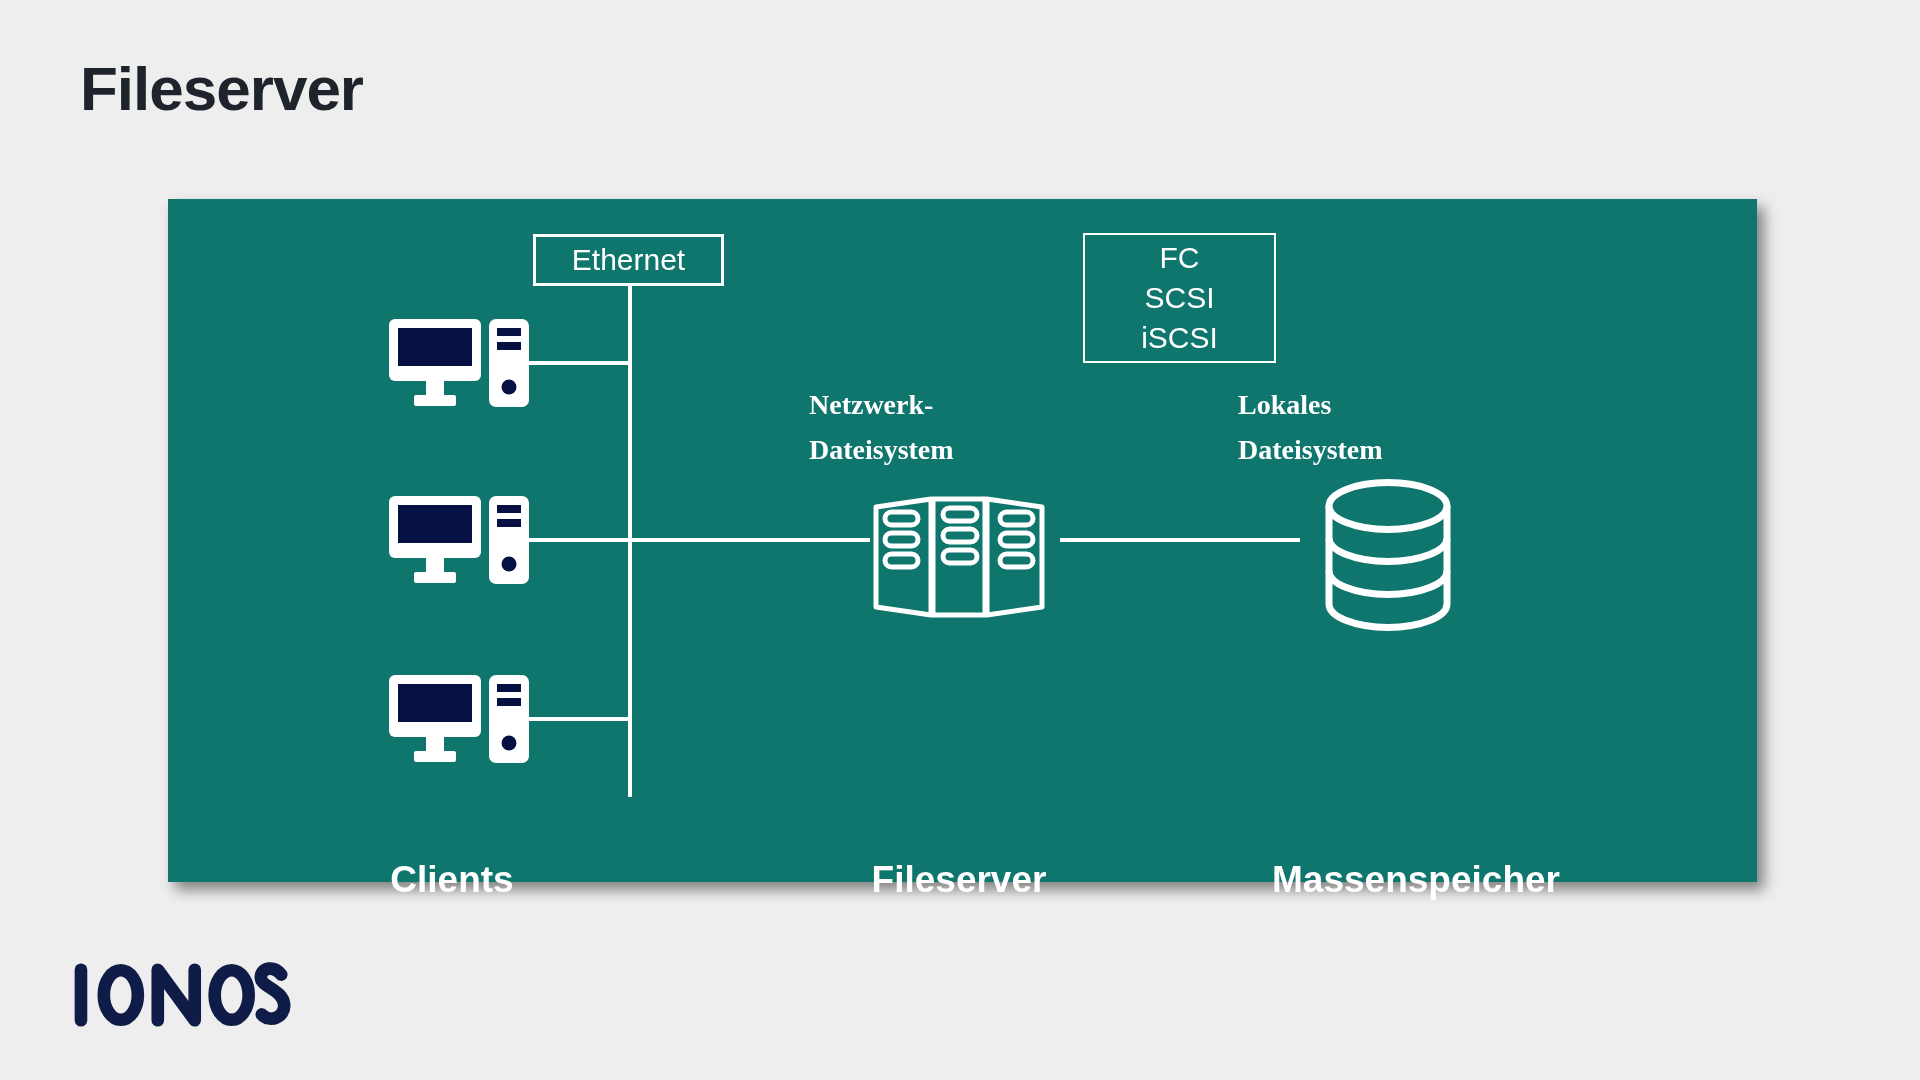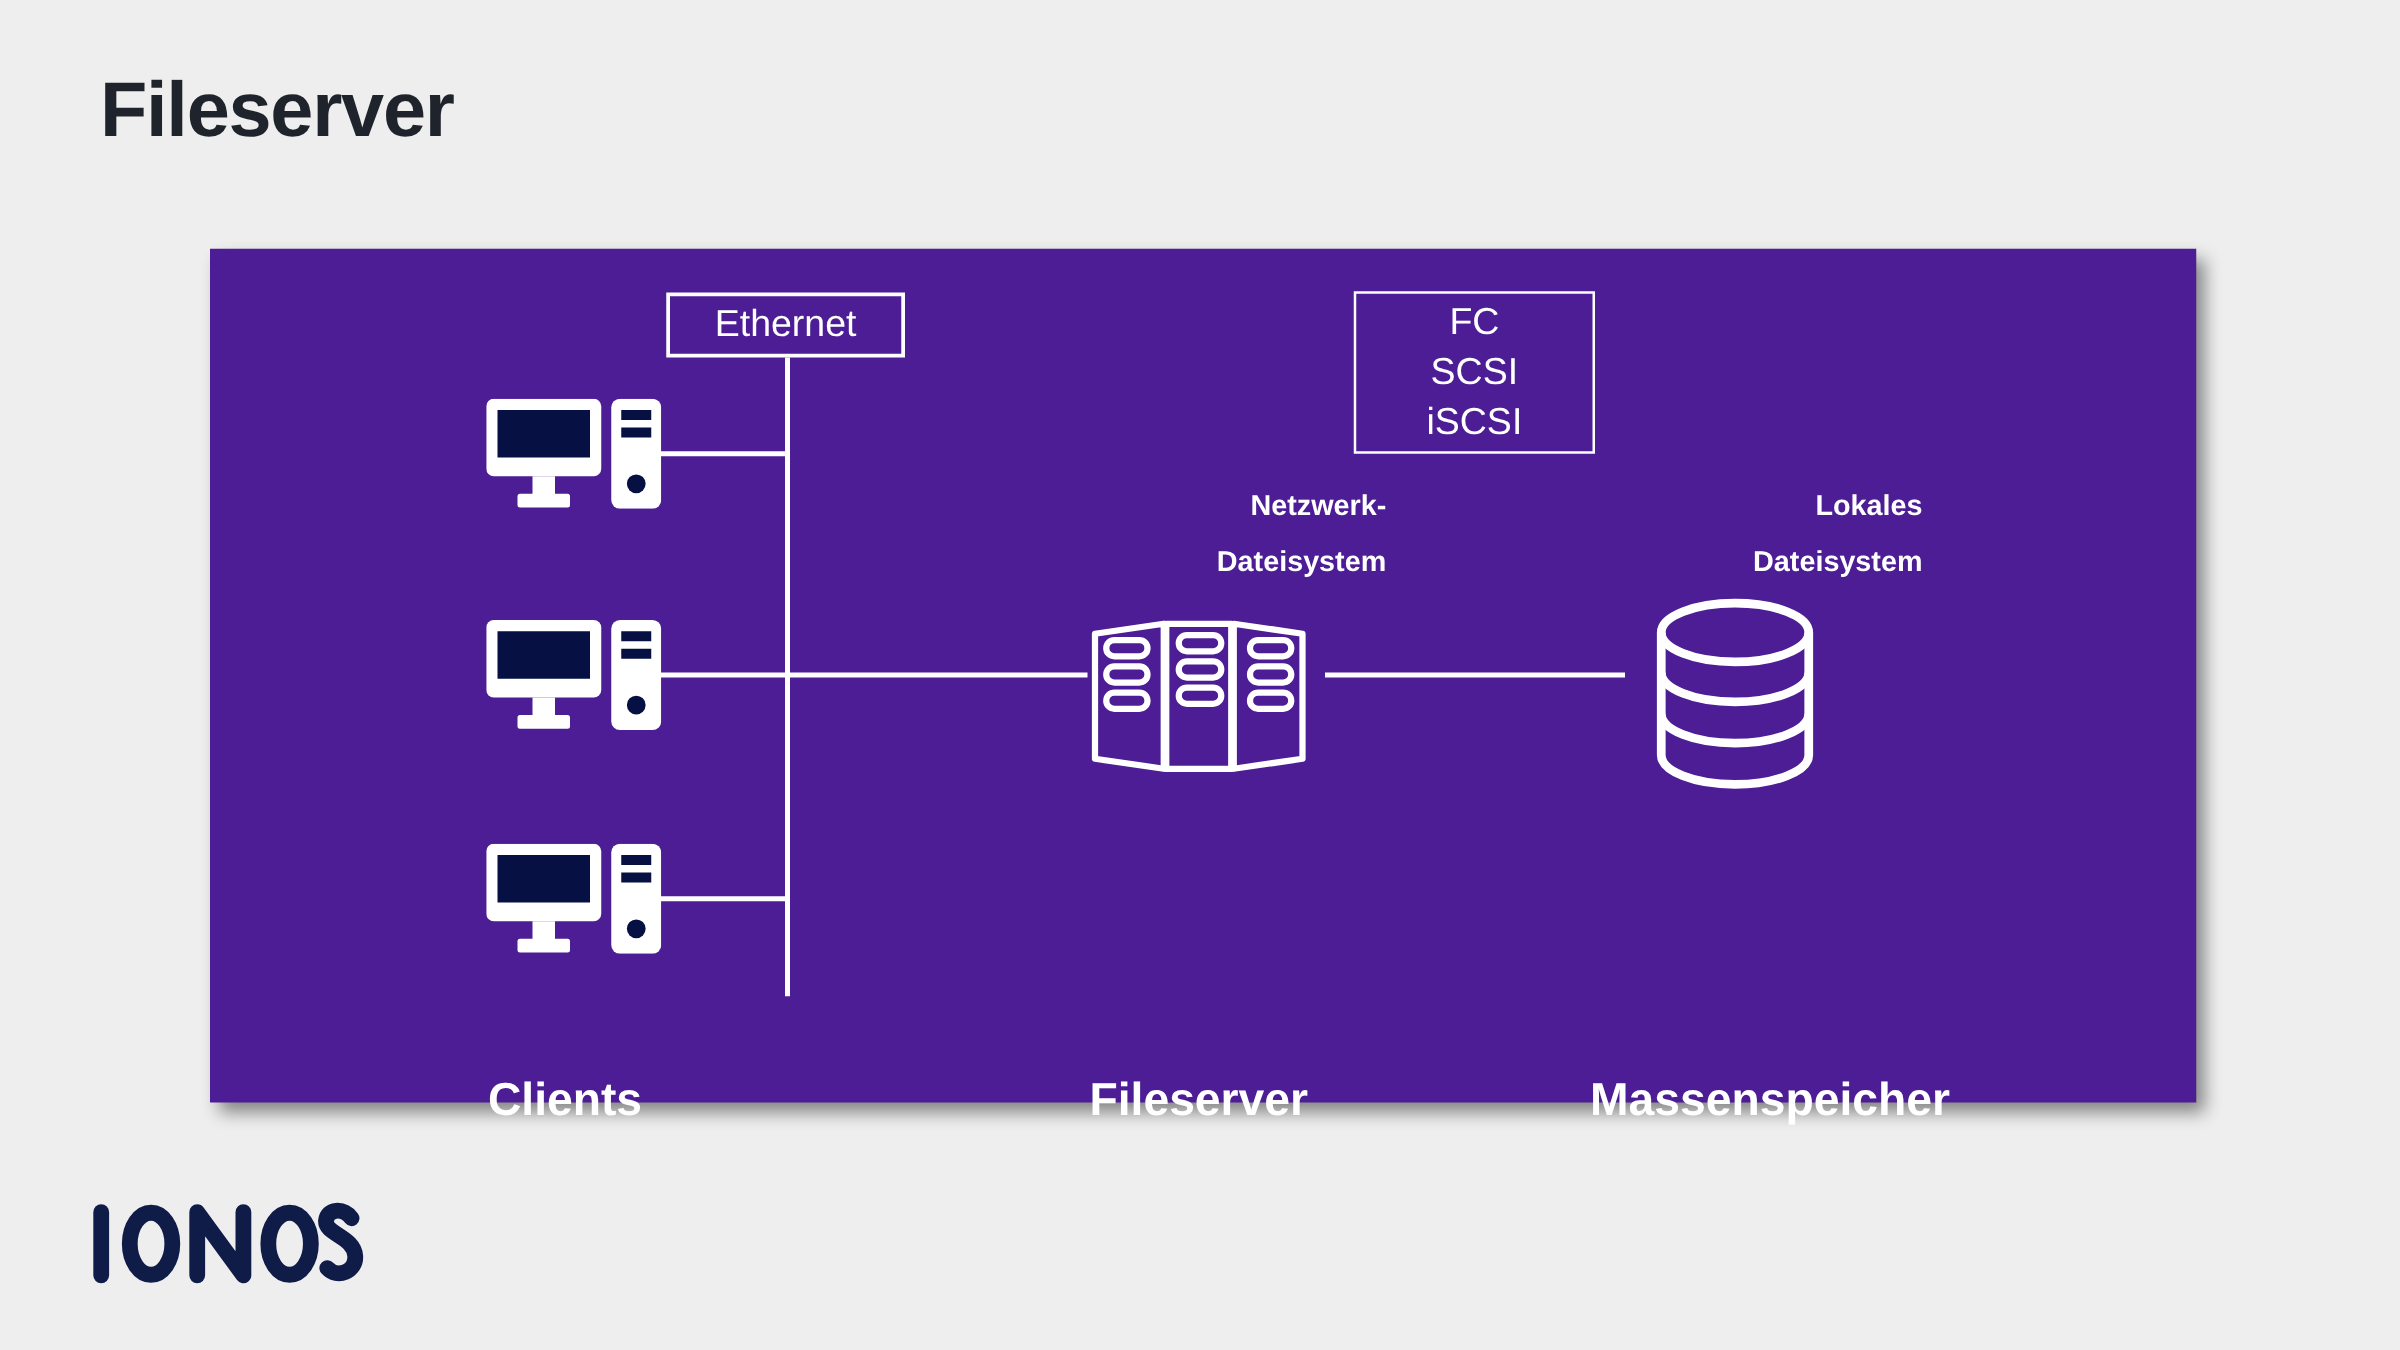--- a/index.html
+++ b/index.html
@@ -14,21 +14,21 @@
   
   .page-title{
     position:absolute;left:80px;top:58px;margin:0;
     font-size:62px;line-height:1;font-weight:700;
     color:#1f242c;letter-spacing:-1px;
   }
 
   
   .panel{
     position:absolute;left:168px;top:199px;width:1589px;height:683px;
-    background:#4c1d95;
+    background:#0f766e;
     box-shadow:7px 8px 13px rgba(0,0,0,0.45);
   }
   .panel *{box-sizing:border-box;}
 
   
   .line{position:absolute;background:#ffffff;}
   .bus-line{left:460px;top:87px;width:4px;height:511px;}
   .stub-1{left:358px;top:162px;width:104px;height:4px;}
   .stub-3{left:358px;top:518px;width:104px;height:4px;}
   .main-left{left:358px;top:339px;width:344px;height:4px;}
@@ -45,22 +45,23 @@
     position:absolute;left:915px;top:34px;width:193px;height:130px;
     border:2px solid #ffffff;
     display:flex;flex-direction:column;align-items:center;justify-content:center;
     color:#ffffff;font-size:30px;line-height:40px;font-weight:400;
     text-align:left;
   }
 
   
   .col-label{
     position:absolute;top:183px;width:300px;
-    color:#ffffff;font-size:23px;line-height:45px;font-weight:700;
-    text-align:right;
+    color:#ffffff;font-size:28px;line-height:45px;font-weight:700;
+    text-align:left;
+    font-family:Liberation Serif, serif;
   }
   .nfs-label{left:641px;}
   .lfs-label{left:1070px;}
 
   
   .client-icon{position:absolute;left:221px;width:140px;height:88px;}
   .client-1{top:120px;}
   .client-2{top:297px;}
   .client-3{top:476px;}
   .server-icon{position:absolute;left:702px;top:293px;width:178px;height:130px;}

